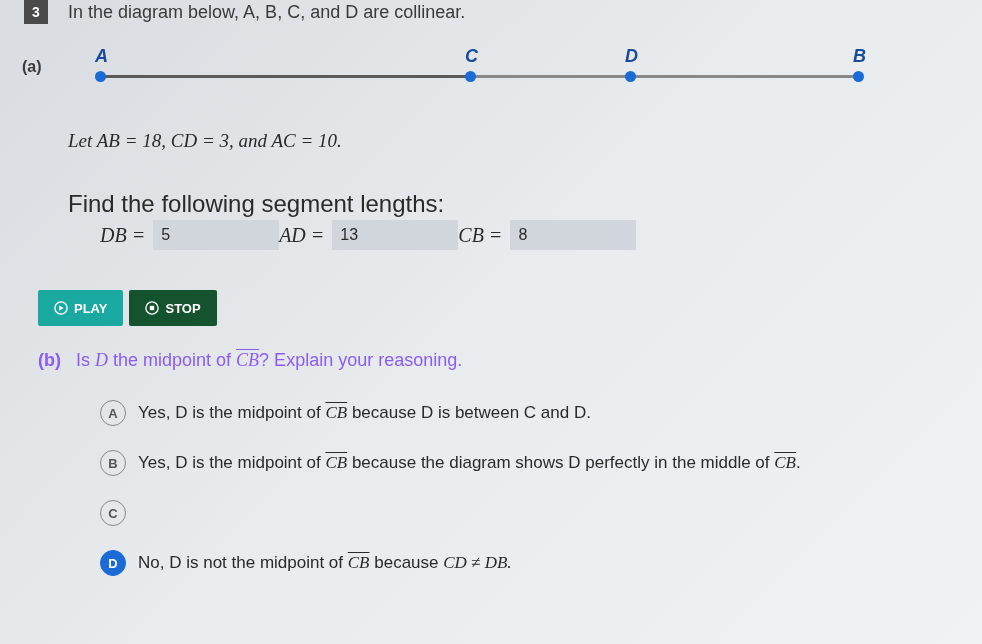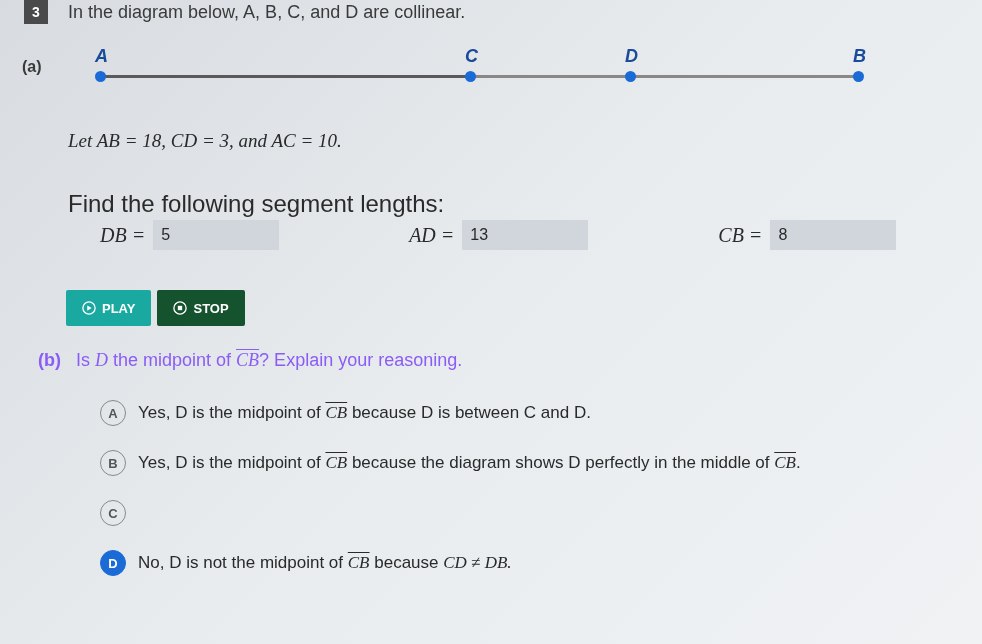--- a/index.html
+++ b/index.html
@@ -89,21 +89,20 @@
       left: 68px;
       font-size: 24px;
       color: #2a2a2a;
     }
     .answers {
       position: absolute;
       top: 220px;
       left: 100px;
       width: 850px;
       display: flex;
-      gap: 130px;
       align-items: flex-end;
     }
     .ans-item {
       display: flex;
       align-items: center;
       gap: 8px;
       font-family: 'Times New Roman', serif;
       font-style: italic;
       font-size: 20px;
     }
@@ -117,21 +116,20 @@
       font-family: Arial, sans-serif;
       font-style: normal;
       color: #2a2a2a;
     }
     .btns {
       position: absolute;
       top: 290px;
       left: 38px;
       display: flex;
       gap: 6px;
-      margin-left: 28px;
     }
     .btn {
       height: 36px;
       border: none;
       color: #fff;
       font-size: 13px;
       font-weight: bold;
       display: flex;
       align-items: center;
       gap: 6px;

